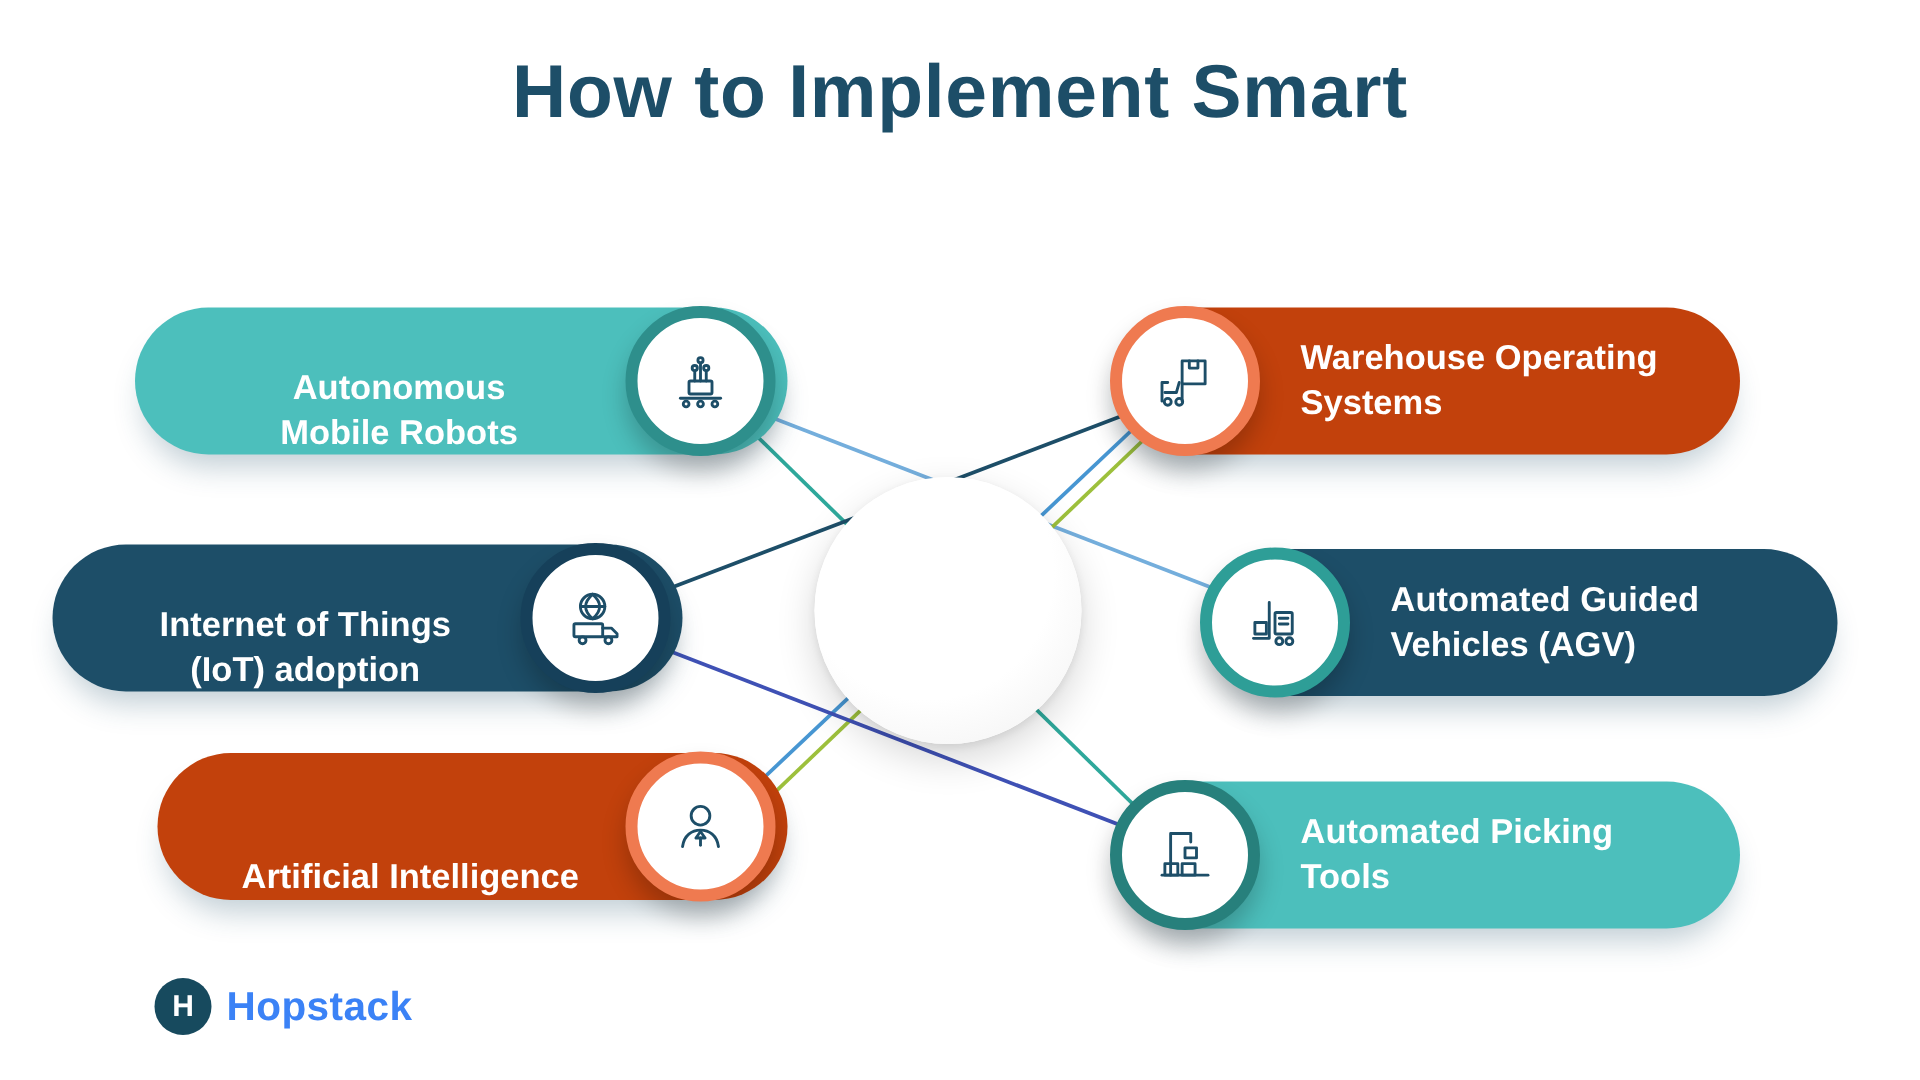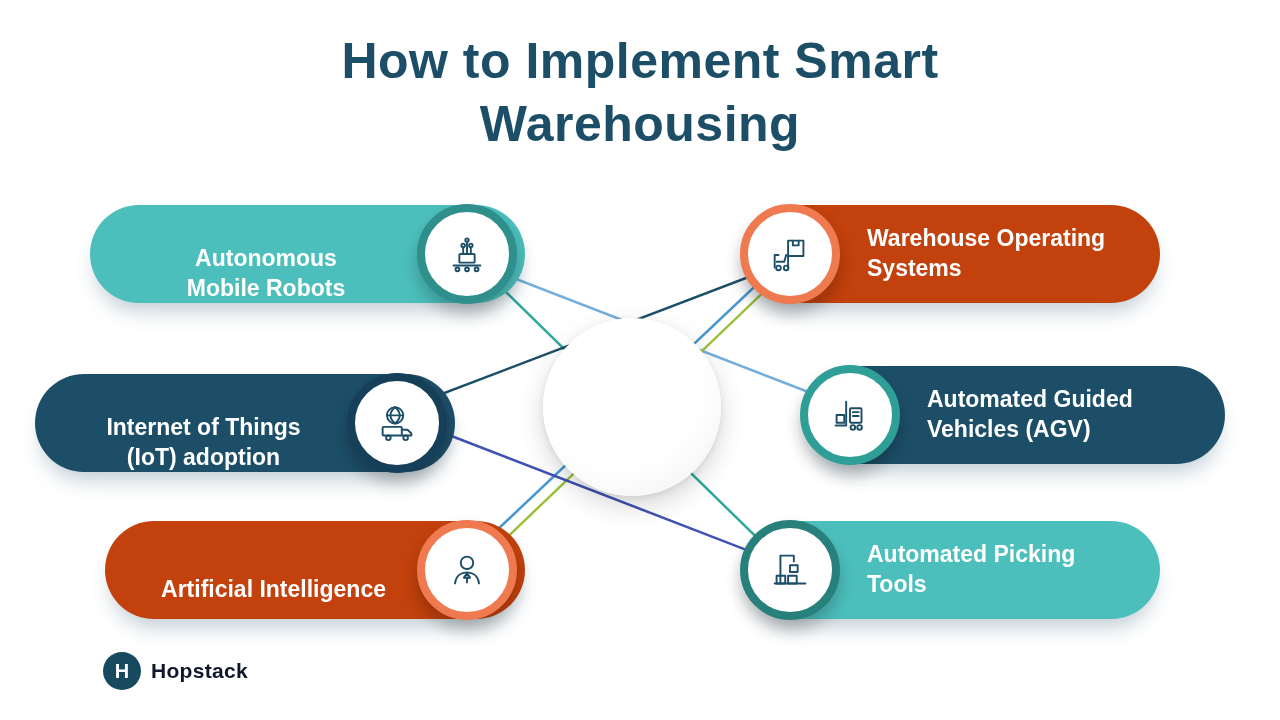--- a/index.html
+++ b/index.html
@@ -55,46 +55,45 @@
     display:flex; align-items:center; justify-content:center;
     box-shadow: 0 10px 16px rgba(0,0,0,0.22);
     box-sizing:content-box;
   }
   .icon-circle.at-right { right:8px; }
   .icon-circle.at-left  { left:-5px; }
   .icon-circle svg { display:block; }
 
   
   #pill-amr { left:90px;  top:205px; width:435px; }
-  #pill-iot { left:35px;  top:374px; width:420px;justify-content:flex-end; }
-  #pill-ai  { left:105px; top:521px; width:420px; }
+  #pill-iot { left:35px;  top:363px; width:420px;justify-content:flex-end; }
+  #pill-ai  { left:105px; top:502px; width:420px;align-items:flex-end; }
   #pill-wos { left:745px; top:205px; width:415px; }
   #pill-agv { left:805px; top:366px; width:420px; }
   #pill-apt { left:745px; top:521px; width:415px; }
 
   
   .logo {
     position:absolute; left:103px; top:652px;
     display:flex; align-items:center; gap:10px;
   }
   .logo-mark {
     width:38px; height:38px; border-radius:50%; background:#174A5E;
     color:#ffffff; font-weight:800; font-size:20px;
     display:flex; align-items:center; justify-content:center;
   }
-  .logo-name { color:#0f172a; font-weight:800; font-size:21px; letter-spacing:0.3px; }
+  .logo-name { color:#3b82f6; font-weight:800; font-size:27px; letter-spacing:0.3px; }
 </style>
 </head>
 <body>
 
 <div class="canvas">
 
   <h1 class="title">
     <span>How to Implement Smart</span>
-    <span>Warehousing</span>
   </h1>
 
   <svg class="connectors" viewBox="0 0 1280 720">
     <line x1="467" y1="254" x2="790" y2="570" style="stroke: rgb(46, 168, 155);"></line>
     <line x1="785" y1="258" x2="460" y2="565" style="stroke: rgb(71, 150, 210);"></line>
     <line x1="405" y1="408" x2="788" y2="262" style="stroke: rgb(29, 78, 104);"></line>
     <line x1="855" y1="410" x2="467" y2="260" style="stroke: rgb(116, 174, 220);"></line>
     <line x1="475" y1="568" x2="795" y2="262" style="stroke: rgb(157, 192, 60);"></line>
     <line x1="788" y1="566" x2="410" y2="420" style="stroke: rgb(63, 81, 181);"></line>
   </svg>

